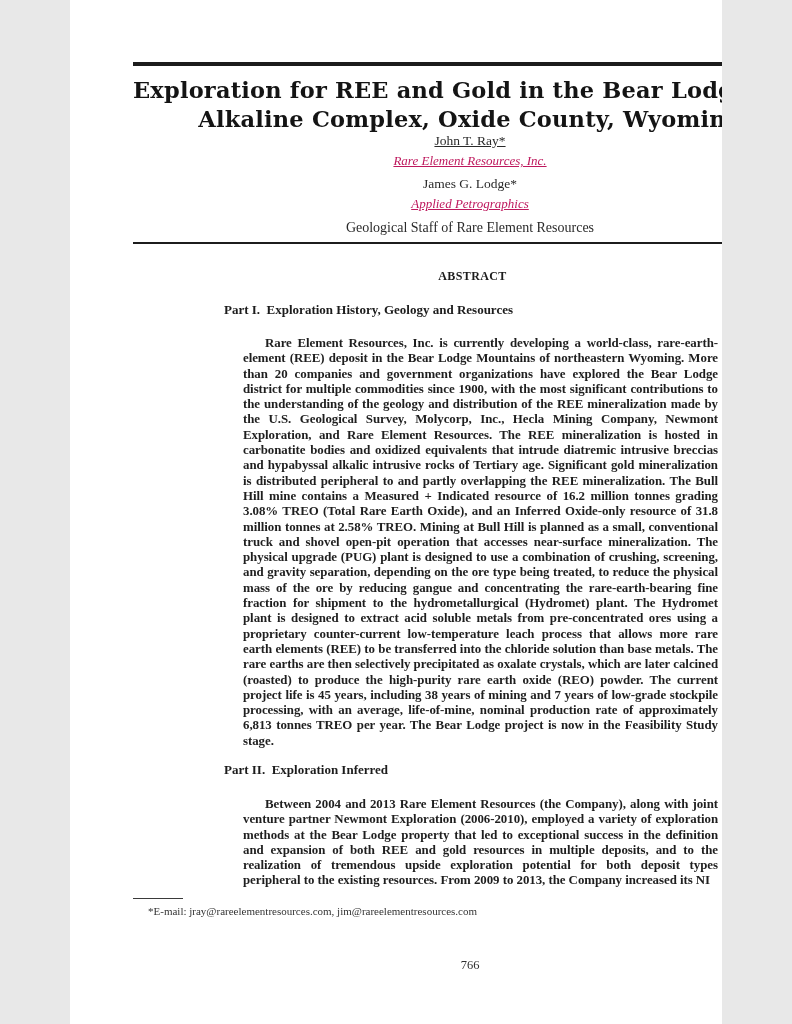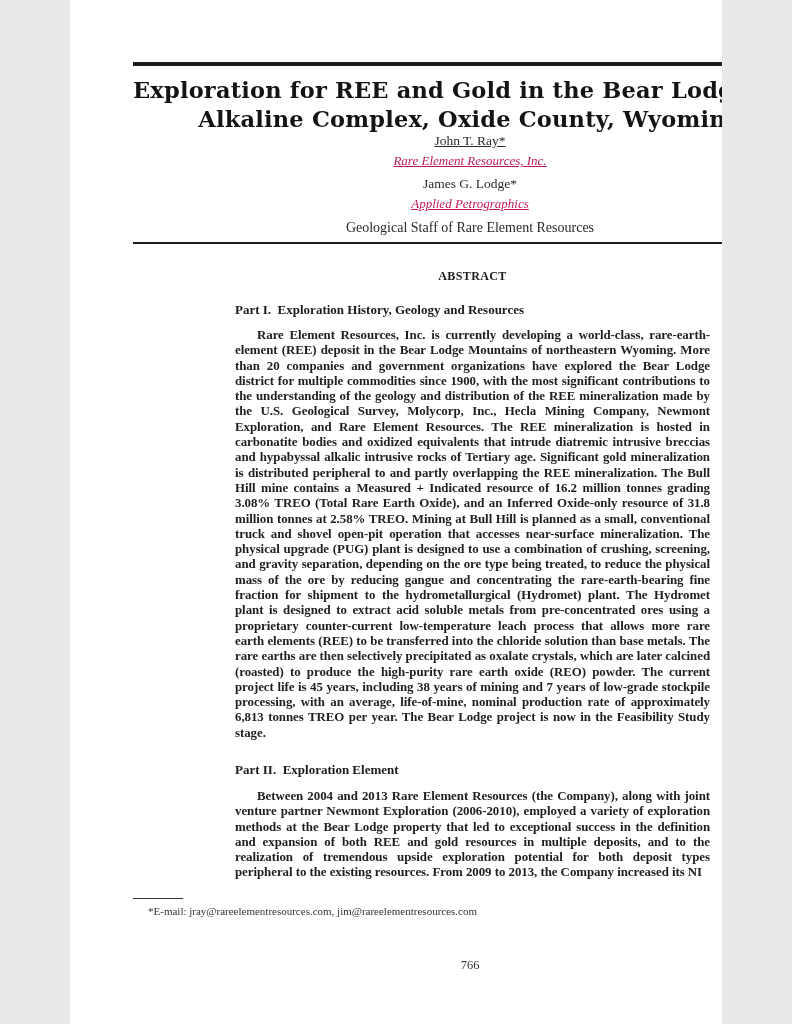--- a/index.html
+++ b/index.html
@@ -65,36 +65,36 @@
     width: 475px;
     margin: 0;
     text-align: center;
     font-size: 12px;
     font-weight: bold;
     letter-spacing: 0.4px;
     color: #1c1c1c;
   }
   .part-heading {
     position: absolute;
-    left: 165px;
+    left: 154px;
     width: 475px;
     margin: 0;
     font-size: 13px;
     font-weight: bold;
     white-space: pre-wrap;
     color: #1c1c1c;
   }
   .h-part1 { top: 302px; }
   .h-part2 { top: 762px; }
 
   .abstract-para {
     position: absolute;
     left: 165px;
     width: 475px;
-    margin: 0;
+    margin: 8px;
     font-size: 12.9px;
     font-weight: bold;
     line-height: 15.3px;
     text-align: justify;
     text-indent: 22px;
     letter-spacing: -0.05px;
     color: #1f1f1f;
   }
   .p-part1 { top: 328px; }
   .p-part2 { top: 789px; }
@@ -145,21 +145,21 @@
 
   <div class="centered-row author-affil row-affil2">Applied Petrographics</div>
 
   <div class="rule rule-mid"></div>
 
   <h2 class="abstract-heading">ABSTRACT</h2>
 
   <h3 class="part-heading h-part1">Part I.  Exploration History, Geology and Resources</h3>
   <p class="abstract-para p-part1">Rare Element Resources, Inc. is currently developing a world-class, rare-earth-element (REE) deposit in the Bear Lodge Mountains of northeastern Wyoming. More than 20 companies and government organizations have explored the Bear Lodge district for multiple commodities since 1900, with the most significant contributions to the understanding of the geology and distribution of the REE mineralization made by the U.S. Geological Survey, Molycorp, Inc., Hecla Mining Company, Newmont Exploration, and Rare Element Resources. The REE mineralization is hosted in carbonatite bodies and oxidized equivalents that intrude diatremic intrusive breccias and hypabyssal alkalic intrusive rocks of Tertiary age. Significant gold mineralization is distributed peripheral to and partly overlapping the REE mineralization. The Bull Hill mine contains a Measured + Indicated resource of 16.2 million tonnes grading 3.08% TREO (Total Rare Earth Oxide), and an Inferred Oxide-only resource of 31.8 million tonnes at 2.58% TREO. Mining at Bull Hill is planned as a small, conventional truck and shovel open-pit operation that accesses near-surface mineralization. The physical upgrade (PUG) plant is designed to use a combination of crushing, screening, and gravity separation, depending on the ore type being treated, to reduce the physical mass of the ore by reducing gangue and concentrating the rare-earth-bearing fine fraction for shipment to the hydrometallurgical (Hydromet) plant. The Hydromet plant is designed to extract acid soluble metals from pre-concentrated ores using a proprietary counter-current low-temperature leach process that allows more rare earth elements (REE) to be transferred into the chloride solution than base metals. The rare earths are then selectively precipitated as oxalate crystals, which are later calcined (roasted) to produce the high-purity rare earth oxide (REO) powder. The current project life is 45 years, including 38 years of mining and 7 years of low-grade stockpile processing, with an average, life-of-mine, nominal production rate of approximately 6,813 tonnes TREO per year. The Bear Lodge project is now in the Feasibility Study stage.</p>
 
-  <h3 class="part-heading h-part2">Part II.  Exploration Element</h3>
+  <h3 class="part-heading h-part2">Part II.  Exploration Inferred</h3>
   <p class="abstract-para p-part2">Between 2004 and 2013 Rare Element Resources (the Company), along with joint venture partner Newmont Exploration (2006-2010), employed a variety of exploration methods at the Bear Lodge property that led to exceptional success in the definition and expansion of both REE and gold resources in multiple deposits, and to the realization of tremendous upside exploration potential for both deposit types peripheral to the existing resources. From 2009 to 2013, the Company increased its NI</p>
 
   <div class="footnote-rule"></div>
   <div class="footnote">*E-mail: jray@rareelementresources.com, jim@rareelementresources.com</div>
 
   <div class="page-number">766</div>
 
 </div>
 
 </body></html>

